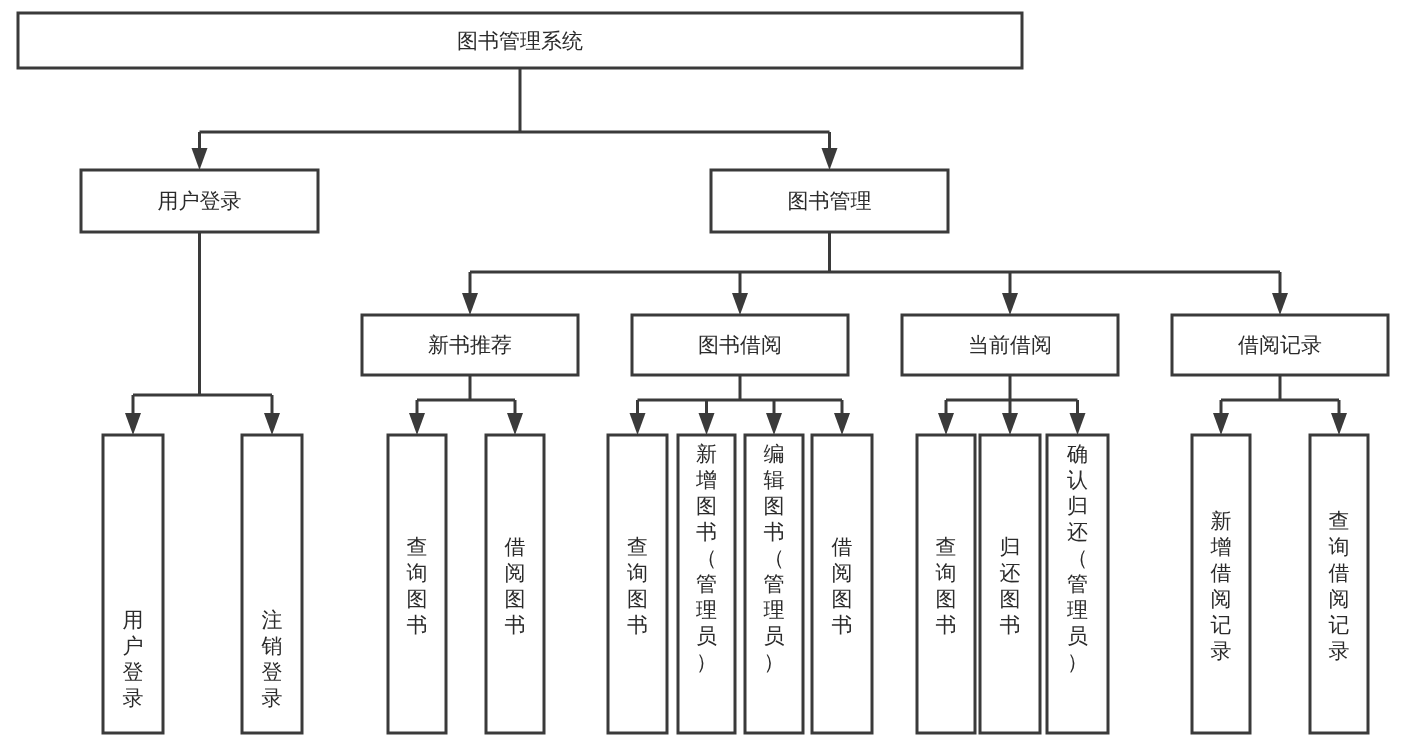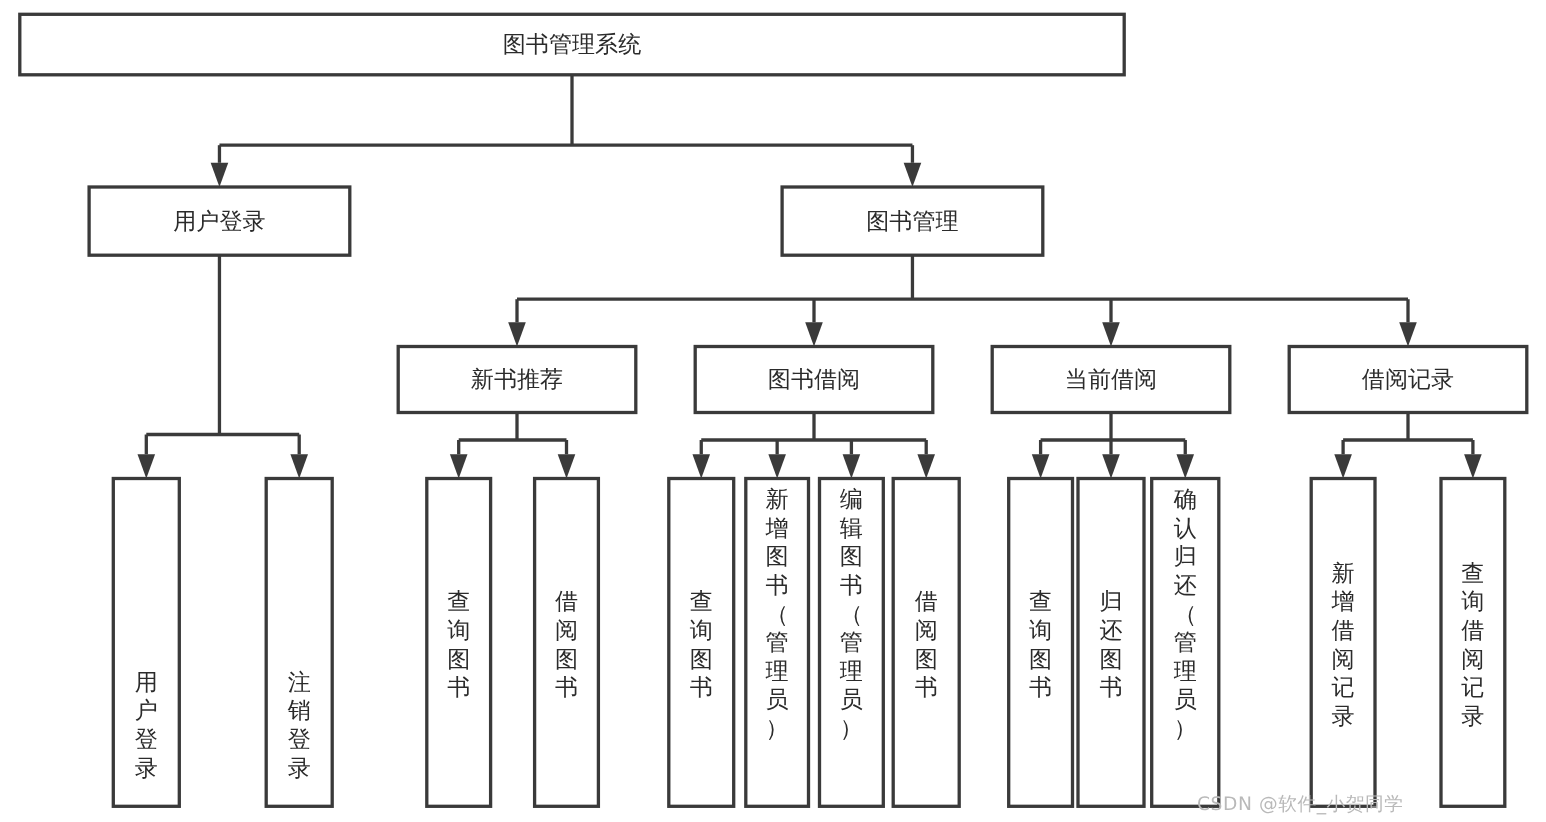--- a/index.html
+++ b/index.html
@@ -218,14 +218,13 @@
         <g>
           <rect x="1192" y="435" width="58" height="298" class="node-rect-leaf"></rect>
           <text x="1221" class="leaf-label"><tspan x="1221" y="528">新</tspan><tspan x="1221" y="554">增</tspan><tspan x="1221" y="580">借</tspan><tspan x="1221" y="606">阅</tspan><tspan x="1221" y="632">记</tspan><tspan x="1221" y="658">录</tspan></text>
         </g>
         <g>
           <rect x="1310" y="435" width="58" height="298" class="node-rect-leaf"></rect>
           <text x="1339" class="leaf-label"><tspan x="1339" y="528">查</tspan><tspan x="1339" y="554">询</tspan><tspan x="1339" y="580">借</tspan><tspan x="1339" y="606">阅</tspan><tspan x="1339" y="632">记</tspan><tspan x="1339" y="658">录</tspan></text>
         </g>
       </g>
   </svg>
-  <div class="watermark">CSDN @软件_小贺同学</div>
 </div>
 
 </body></html>

